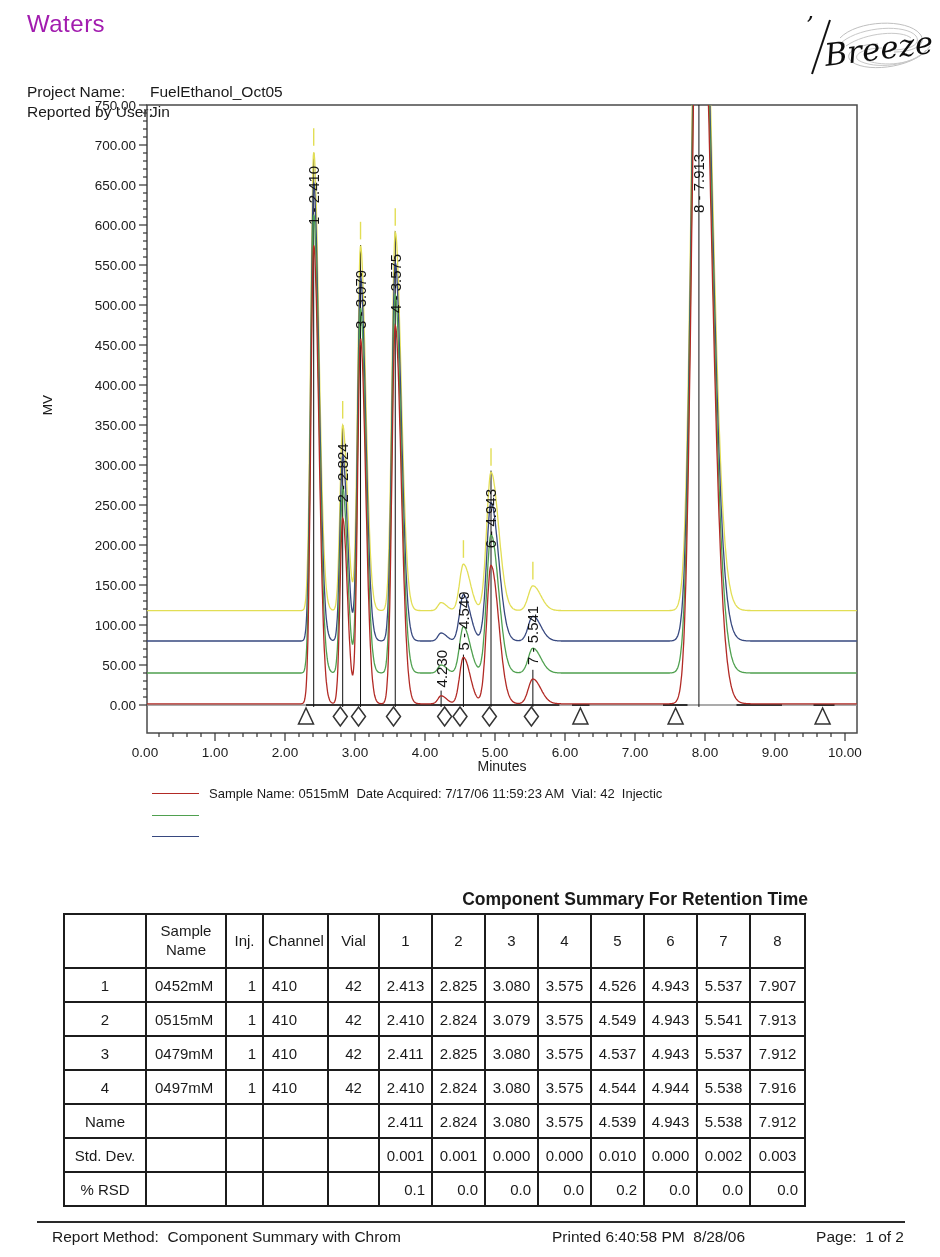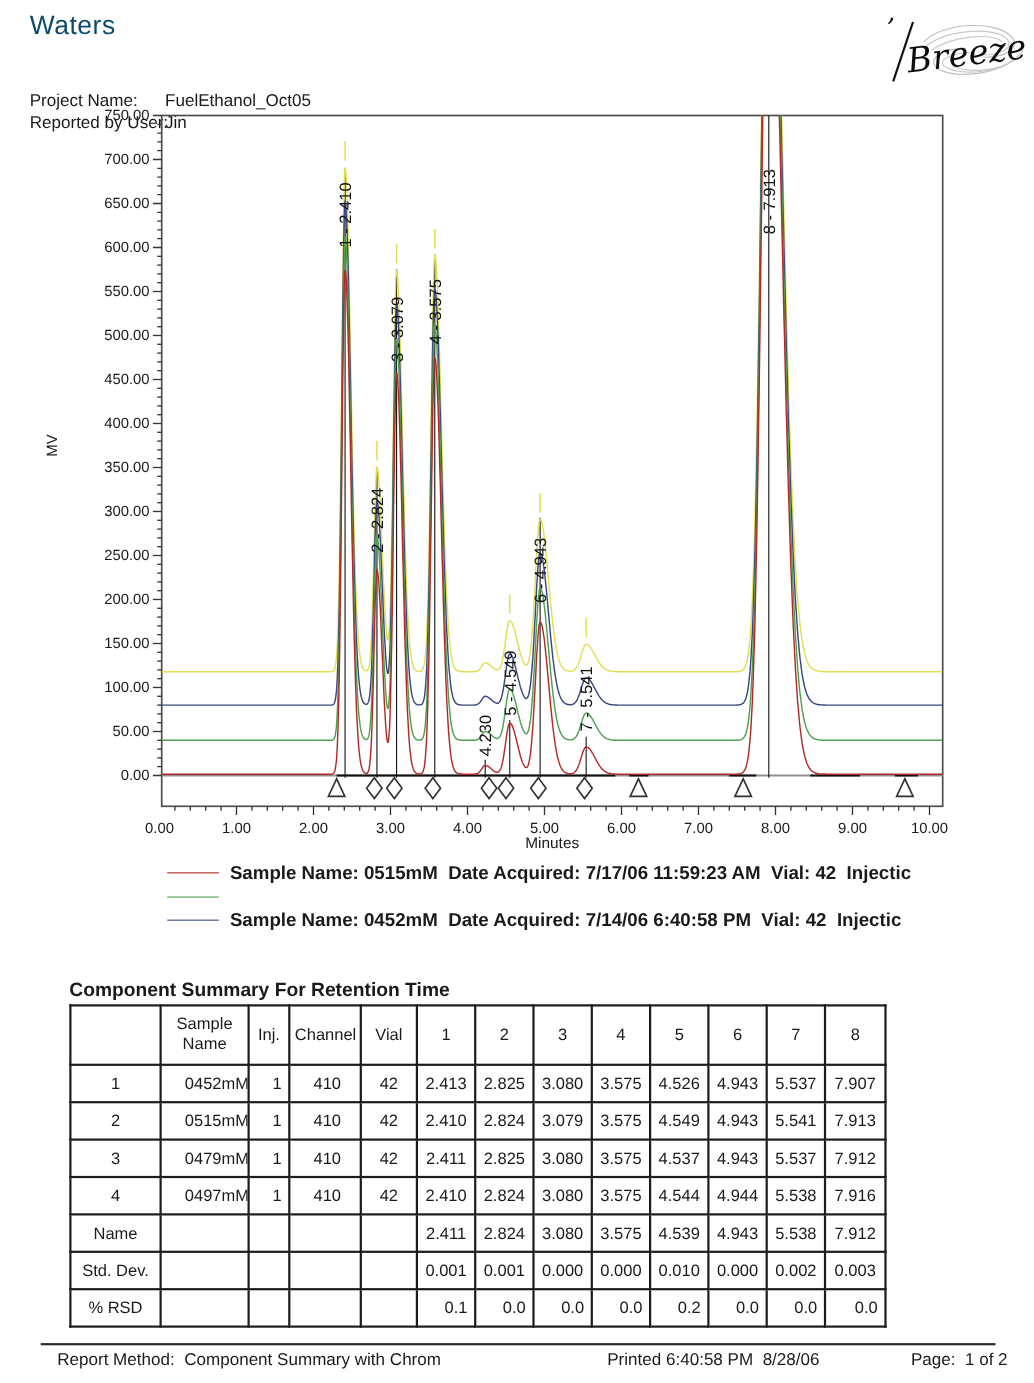--- a/index.html
+++ b/index.html
@@ -1,49 +1,49 @@
 <!DOCTYPE html>
 <html><head>
 <meta charset="utf-8">
 <style>
   html,body{margin:0;padding:0;}
   body{
     width:940px;height:1257px;position:relative;background:#ffffff;
     font-family:"Liberation Sans", sans-serif;color:#1a1a1a;overflow:hidden;
   }
   
-  #brand{position:absolute;left:27px;top:10px;font-size:24px;color:#0c4a6e;letter-spacing:.5px;}
+  #brand{position:absolute;left:27px;top:10px;font-size:24px;color:#a21caf;letter-spacing:.5px;}
   .hdr-row{position:absolute;left:27px;font-size:15.5px;white-space:pre;margin-top:40px;}
   .hdr-label{display:inline-block;width:123px;}
   #hdr-project{top:43px;}
   #hdr-user{top:63px;}
   
   #logo{position:absolute;left:782px;top:8px;width:152px;height:82px;}
   
   #chart{position:absolute;left:0;top:95px;width:940px;height:690px;}
   #chart text{font-family:"Liberation Sans", sans-serif;}
   
   #legend{position:absolute;left:152px;top:783px;}
   .legend-row{height:21.5px;display:flex;align-items:center;}
   .legend-line{width:47px;height:0;border-top:1.6px solid #000;margin-right:10px;flex:none;}
-  .legend-text{font-size:17px;white-space:pre;font-weight:bold;}
+  .legend-text{font-size:13px;white-space:pre;}
   
   #table-block{position:absolute;left:63px;top:889px;width:745px;}
-  #table-title{text-align:left;font-size:17.5px;font-weight:bold;margin-bottom:3px;}
+  #table-title{text-align:right;font-size:17.5px;font-weight:bold;margin-bottom:3px;}
   table{border-collapse:collapse;table-layout:fixed;width:634px;}
   td{border:2px solid #1c1c1c;font-size:15px;height:32px;padding:0 4px;text-align:center;overflow:hidden;}
   tr.hdr td{height:52px;line-height:1.25;}
-  td.al{text-align:left;padding-left:21px;}
+  td.al{text-align:left;padding-left:8px;}
   td.ar{text-align:right;padding-right:6px;}
   
   #footer-line{position:absolute;left:37px;top:1221px;width:868px;border-top:2px solid #2a2a2a;}
   .foot{position:absolute;top:1228px;font-size:15.5px;white-space:pre;}
   #foot-left{left:52px;}
   #foot-center{left:552px;}
-  #foot-right{right:24px;}
+  #foot-right{right:36px;}
 </style>
 </head>
 <body>
 
 <div id="brand">Waters</div>
 <div class="hdr-row" id="hdr-project"><span class="hdr-label">Project Name:</span><span>FuelEthanol_Oct05</span></div>
 <div class="hdr-row" id="hdr-user"><span class="hdr-label">Reported by User:</span><span>Jin</span></div>
 
 <svg id="logo" viewBox="0 0 152 82">
   <g stroke="#c8c8c8" fill="none" stroke-width="1">
@@ -274,21 +274,20 @@
 <div id="legend">
     <div class="legend-row">
       <span class="legend-line" style="border-top-color: rgb(178, 42, 37);"></span>
       <span class="legend-text">Sample Name: 0515mM  Date Acquired: 7/17/06 11:59:23 AM  Vial: 42  Injectic</span>
     </div>
     <div class="legend-row">
       <span class="legend-line" style="border-top-color: rgb(79, 160, 79);"></span>
     </div>
     <div class="legend-row">
       <span class="legend-line" style="border-top-color: rgb(55, 72, 127);"></span>
-      <span class="legend-text">Sample Name: 0452mM  Date Acquired: 7/14/06 6:40:58 PM  Vial: 42  Injectic</span>
     </div>
   </div>
 
 <div id="table-block">
   <div id="table-title">Component Summary For Retention Time</div>
   <table>
     <colgroup>
       <col style="width:82px">
         <col style="width:80px">
         <col style="width:37px">

